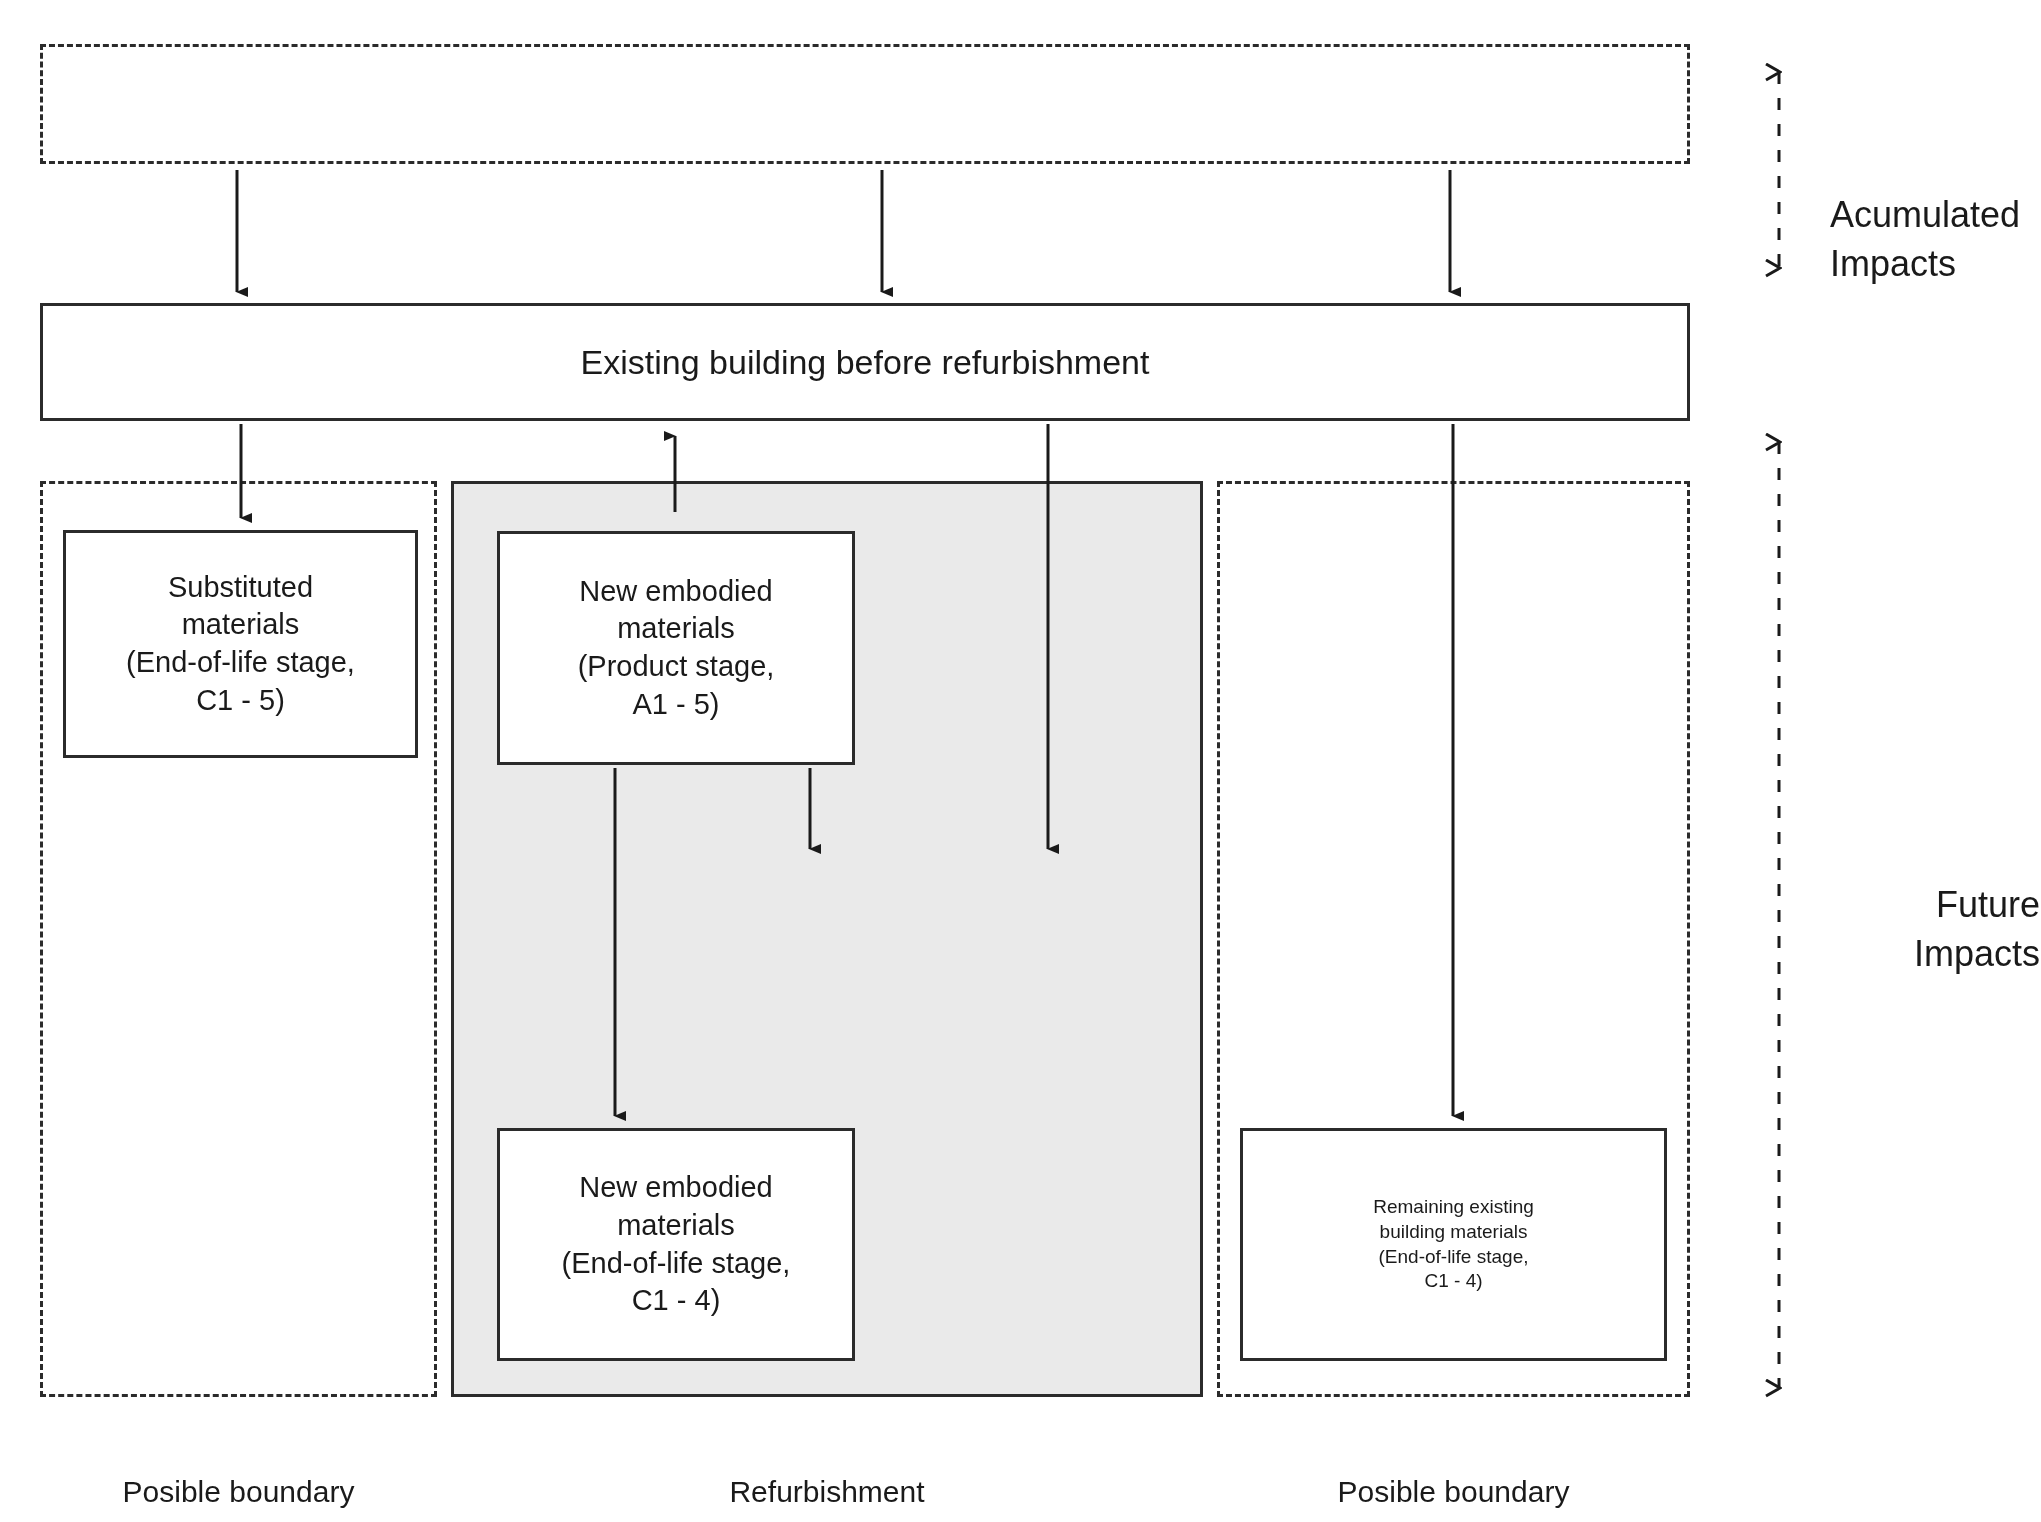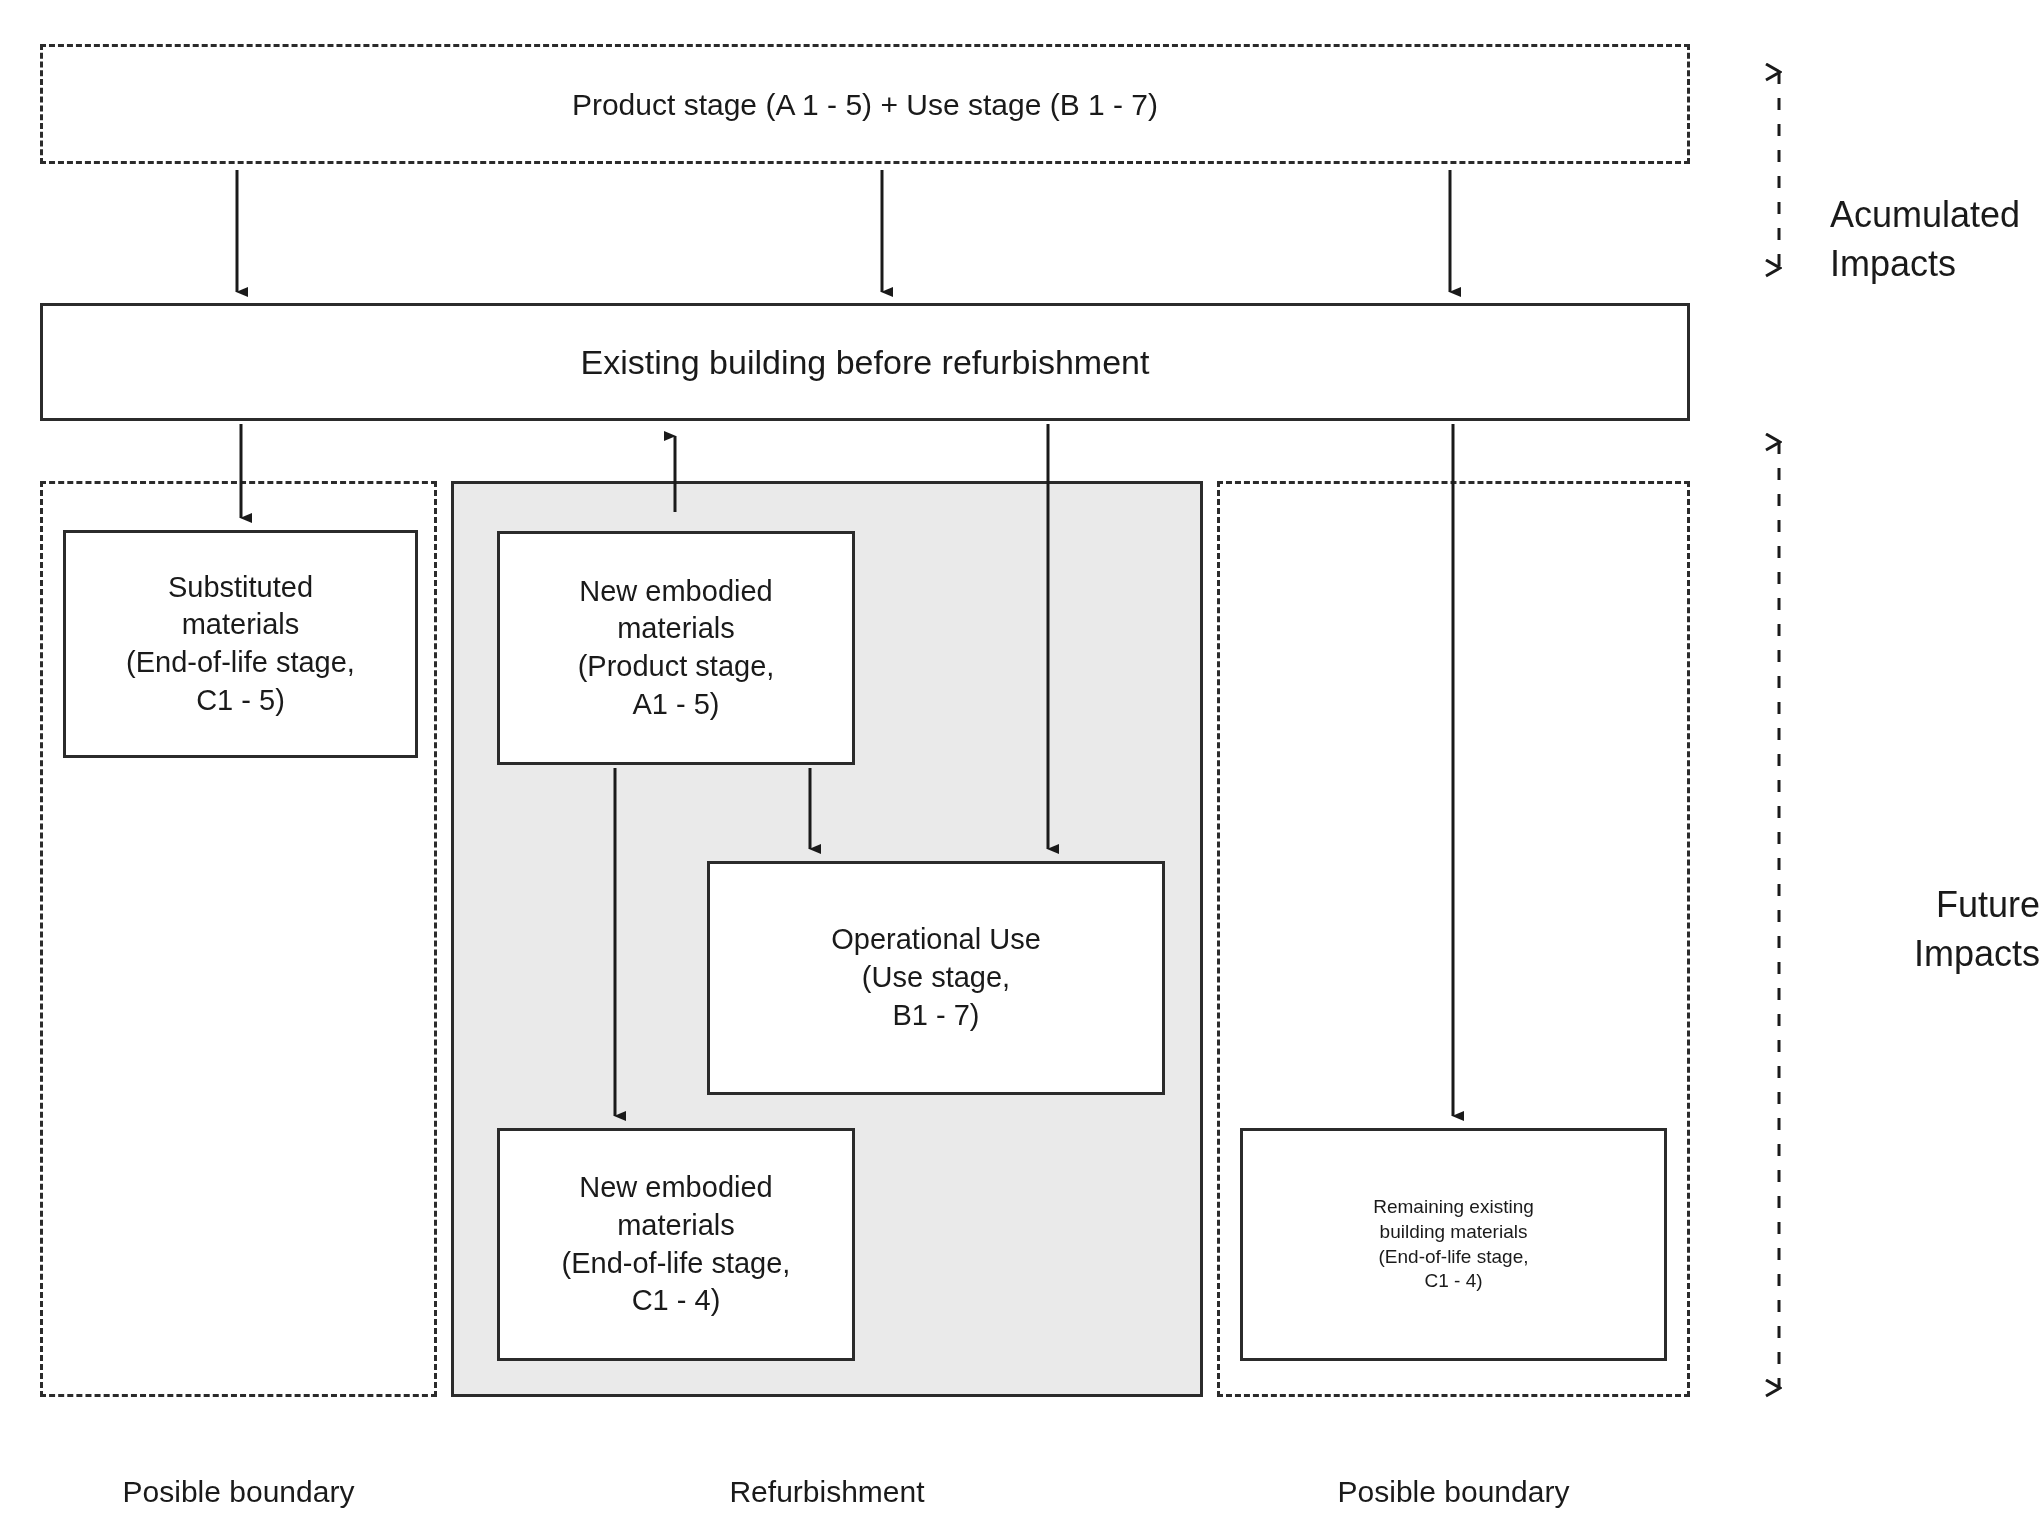--- a/index.html
+++ b/index.html
@@ -50,21 +50,20 @@
     pointer-events:none;
   }
 </style>
 </head>
 <body>
 
 <div id="canvas">
 
   <div class="box dashed-box" style="left:40px;top:44px;width:1650px;height:120px;font-size:30px;">
     <div>
-      <div>Product stage (A 1 - 5) + Use stage (B 1 - 7)</div>
     </div>
   </div>
 
   <div class="box solid-box" style="left:40px;top:303px;width:1650px;height:118px;font-size:34px;justify-content:center;">
     <span>Existing building before refurbishment</span>
   </div>
 
   <div class="box dashed-box" style="left:40px;top:481px;width:397px;height:916px;"></div>
 
   <div class="gray-region" style="left:451px;top:481px;width:752px;height:916px;"></div>
@@ -78,25 +77,20 @@
 C1 - 5)</span>
   </div>
 
   <div class="box solid-box txt" style="left:497px;top:531px;width:358px;height:234px;font-size:29px;">
     <span>New embodied
 materials
 (Product stage,
 A1 - 5)</span>
   </div>
 
-  <div class="box solid-box txt" style="left:707px;top:861px;width:458px;height:234px;font-size:29px;">
-    <span>Operational Use
-(Use stage,
-B1 - 7)</span>
-  </div>
 
   <div class="box solid-box txt" style="left:497px;top:1128px;width:358px;height:233px;font-size:29px;">
     <span>New embodied
 materials
 (End-of-life stage,
 C1 - 4)</span>
   </div>
 
   <div class="box solid-box txt" style="left:1240px;top:1128px;width:427px;height:233px;font-size:19px;">
     <span>Remaining existing

